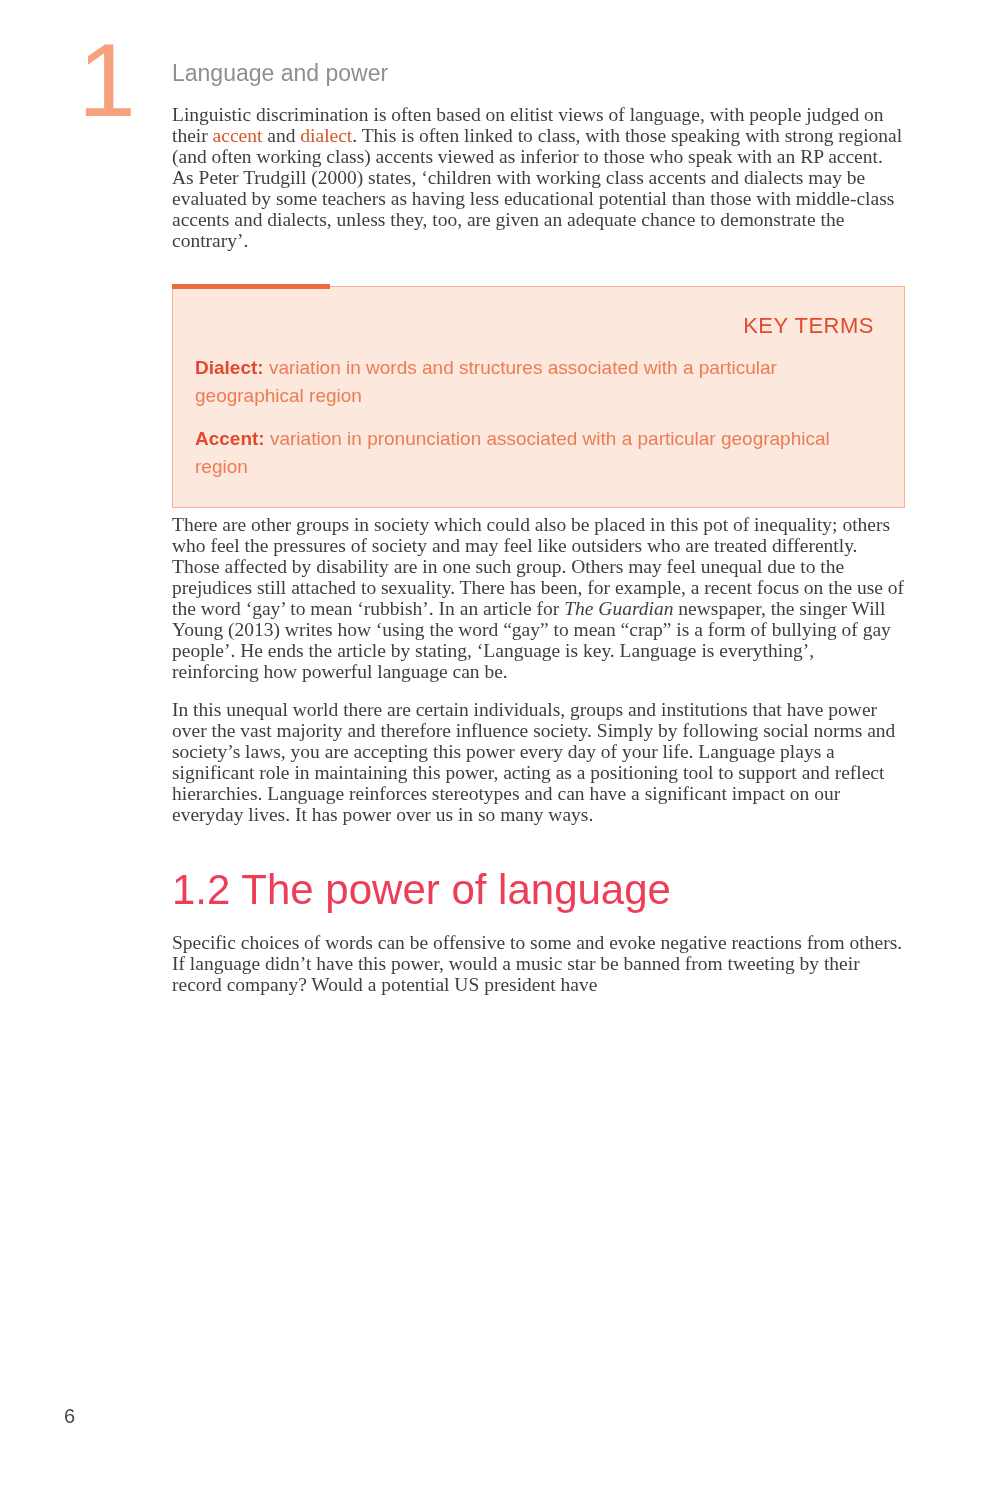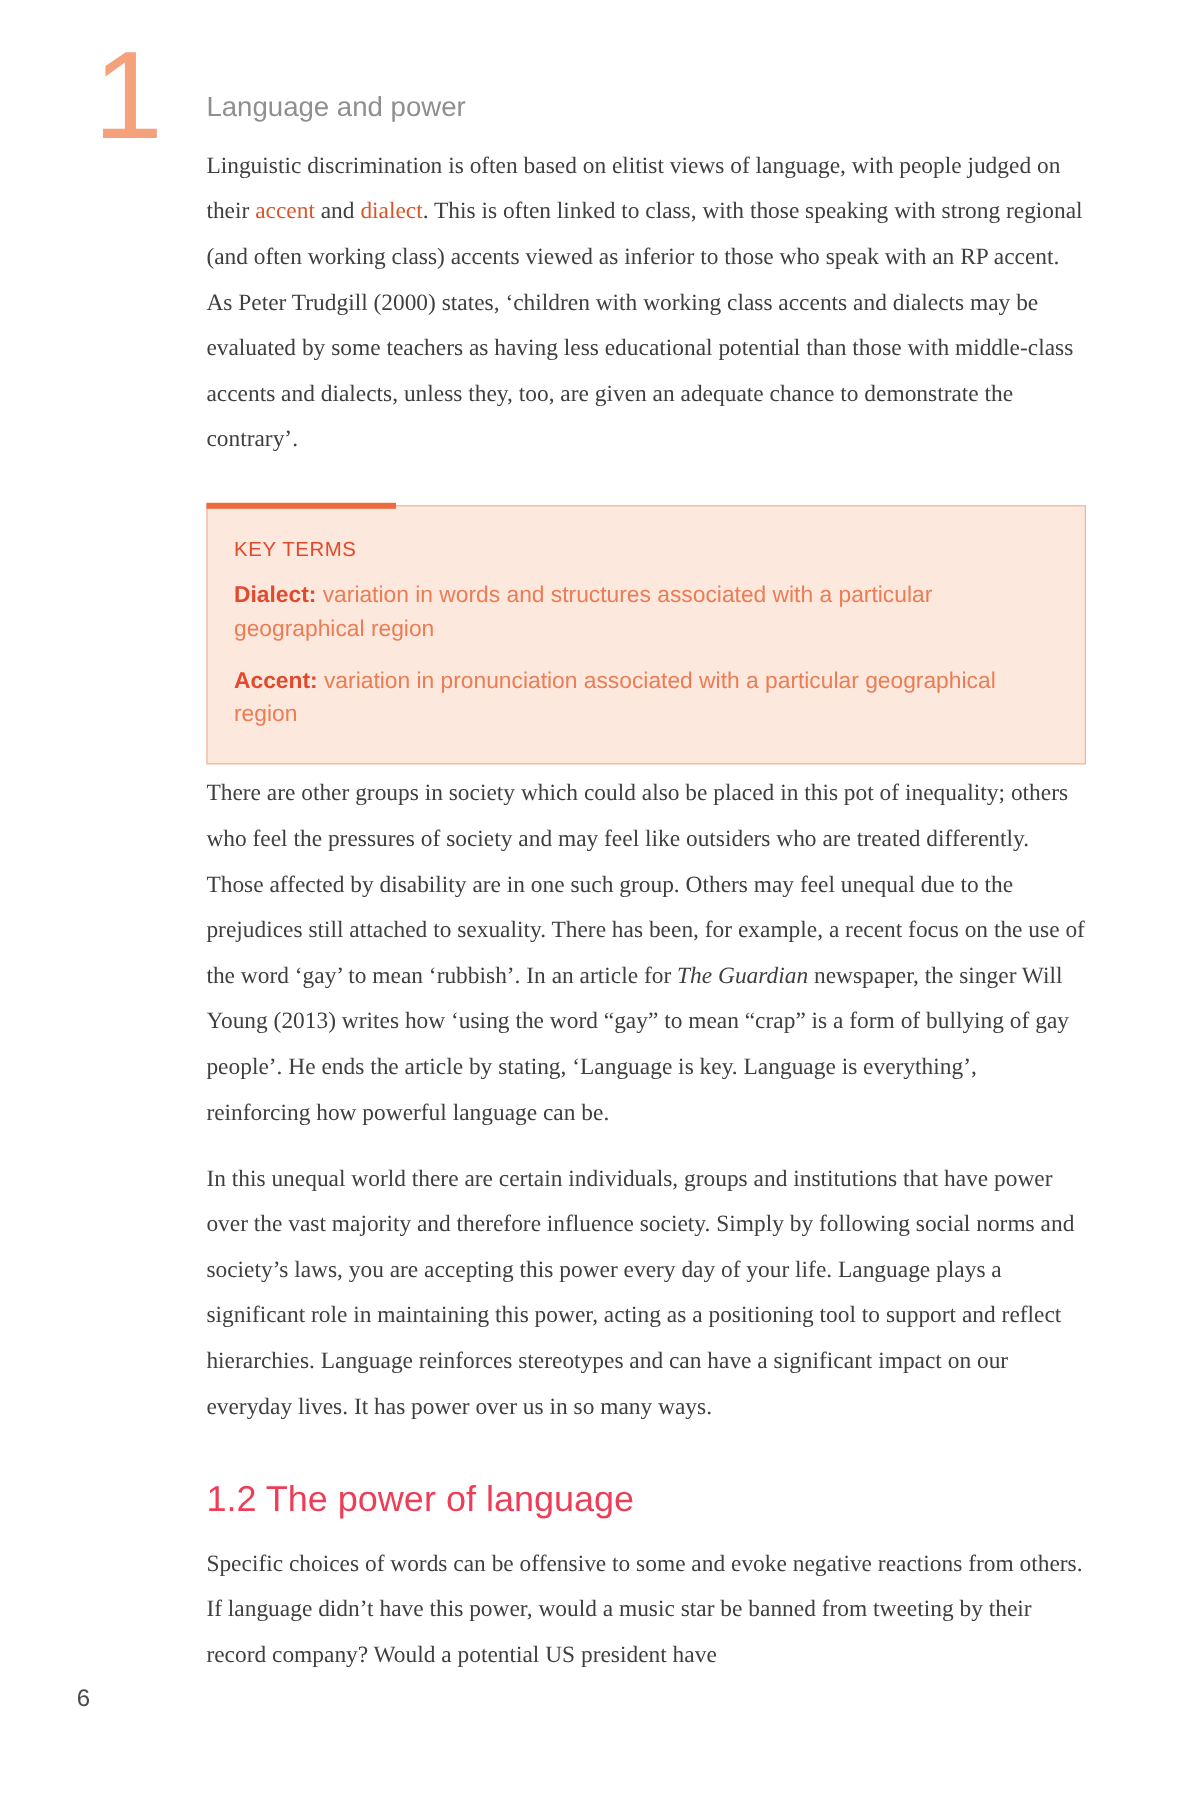--- a/index.html
+++ b/index.html
@@ -39,35 +39,35 @@
     font-family: "Liberation Sans", sans-serif;
     font-weight: 300;
     font-size: 104px;
     line-height: 1;
     color: var(--chapter-coral);
   }
 
   .content {
     position: absolute;
     left: 172px;
-    top: 16px;
+    top: 0;
     width: 733px;
   }
 
   .chapter-title {
     margin-top: 60px;
     font-family: "Liberation Sans", sans-serif;
     font-size: 23px;
     font-weight: 400;
     color: var(--header-gray);
   }
 
   p.body-para {
     font-size: 19.5px;
-    line-height: 38px;
+    line-height: 21px;
     margin-top: 17px;
     text-align: left;
   }
 
   .intro-para { margin-top: 21px; }
 
   .term-link {
     color: var(--link-orange);
     cursor: pointer;
   }
@@ -84,24 +84,25 @@
   .key-terms-accent-bar {
     position: absolute;
     top: -3px;
     left: -1px;
     width: 158px;
     height: 5px;
     background: var(--keyterms-accent);
   }
 
   .key-terms-title {
-    font-size: 17px;
+    font-size: 22px;
     font-weight: 500;
     letter-spacing: 0.5px;
     color: var(--keyterms-title);
+    text-align: right;
   }
 
   .key-term-entry {
     margin-top: 15px;
     font-size: 19px;
     line-height: 28px;
     color: var(--keyterms-def);
   }
 
   .key-term-label {
@@ -116,21 +117,21 @@
     font-size: 30px;
     line-height: 1.2;
     color: var(--heading-pink);
   }
 
   h1.major-heading {
     margin-top: 40px;
     margin-bottom: 8px;
     font-family: "Liberation Sans", sans-serif;
     font-weight: 500;
-    font-size: 30px;
+    font-size: 42px;
     line-height: 1.2;
     color: var(--heading-pink);
   }
 
   .heading-tight { margin-top: 30px; margin-bottom: 2px; }
 
   .italic { font-style: italic; }
 
   .page-number {
     position: absolute;

